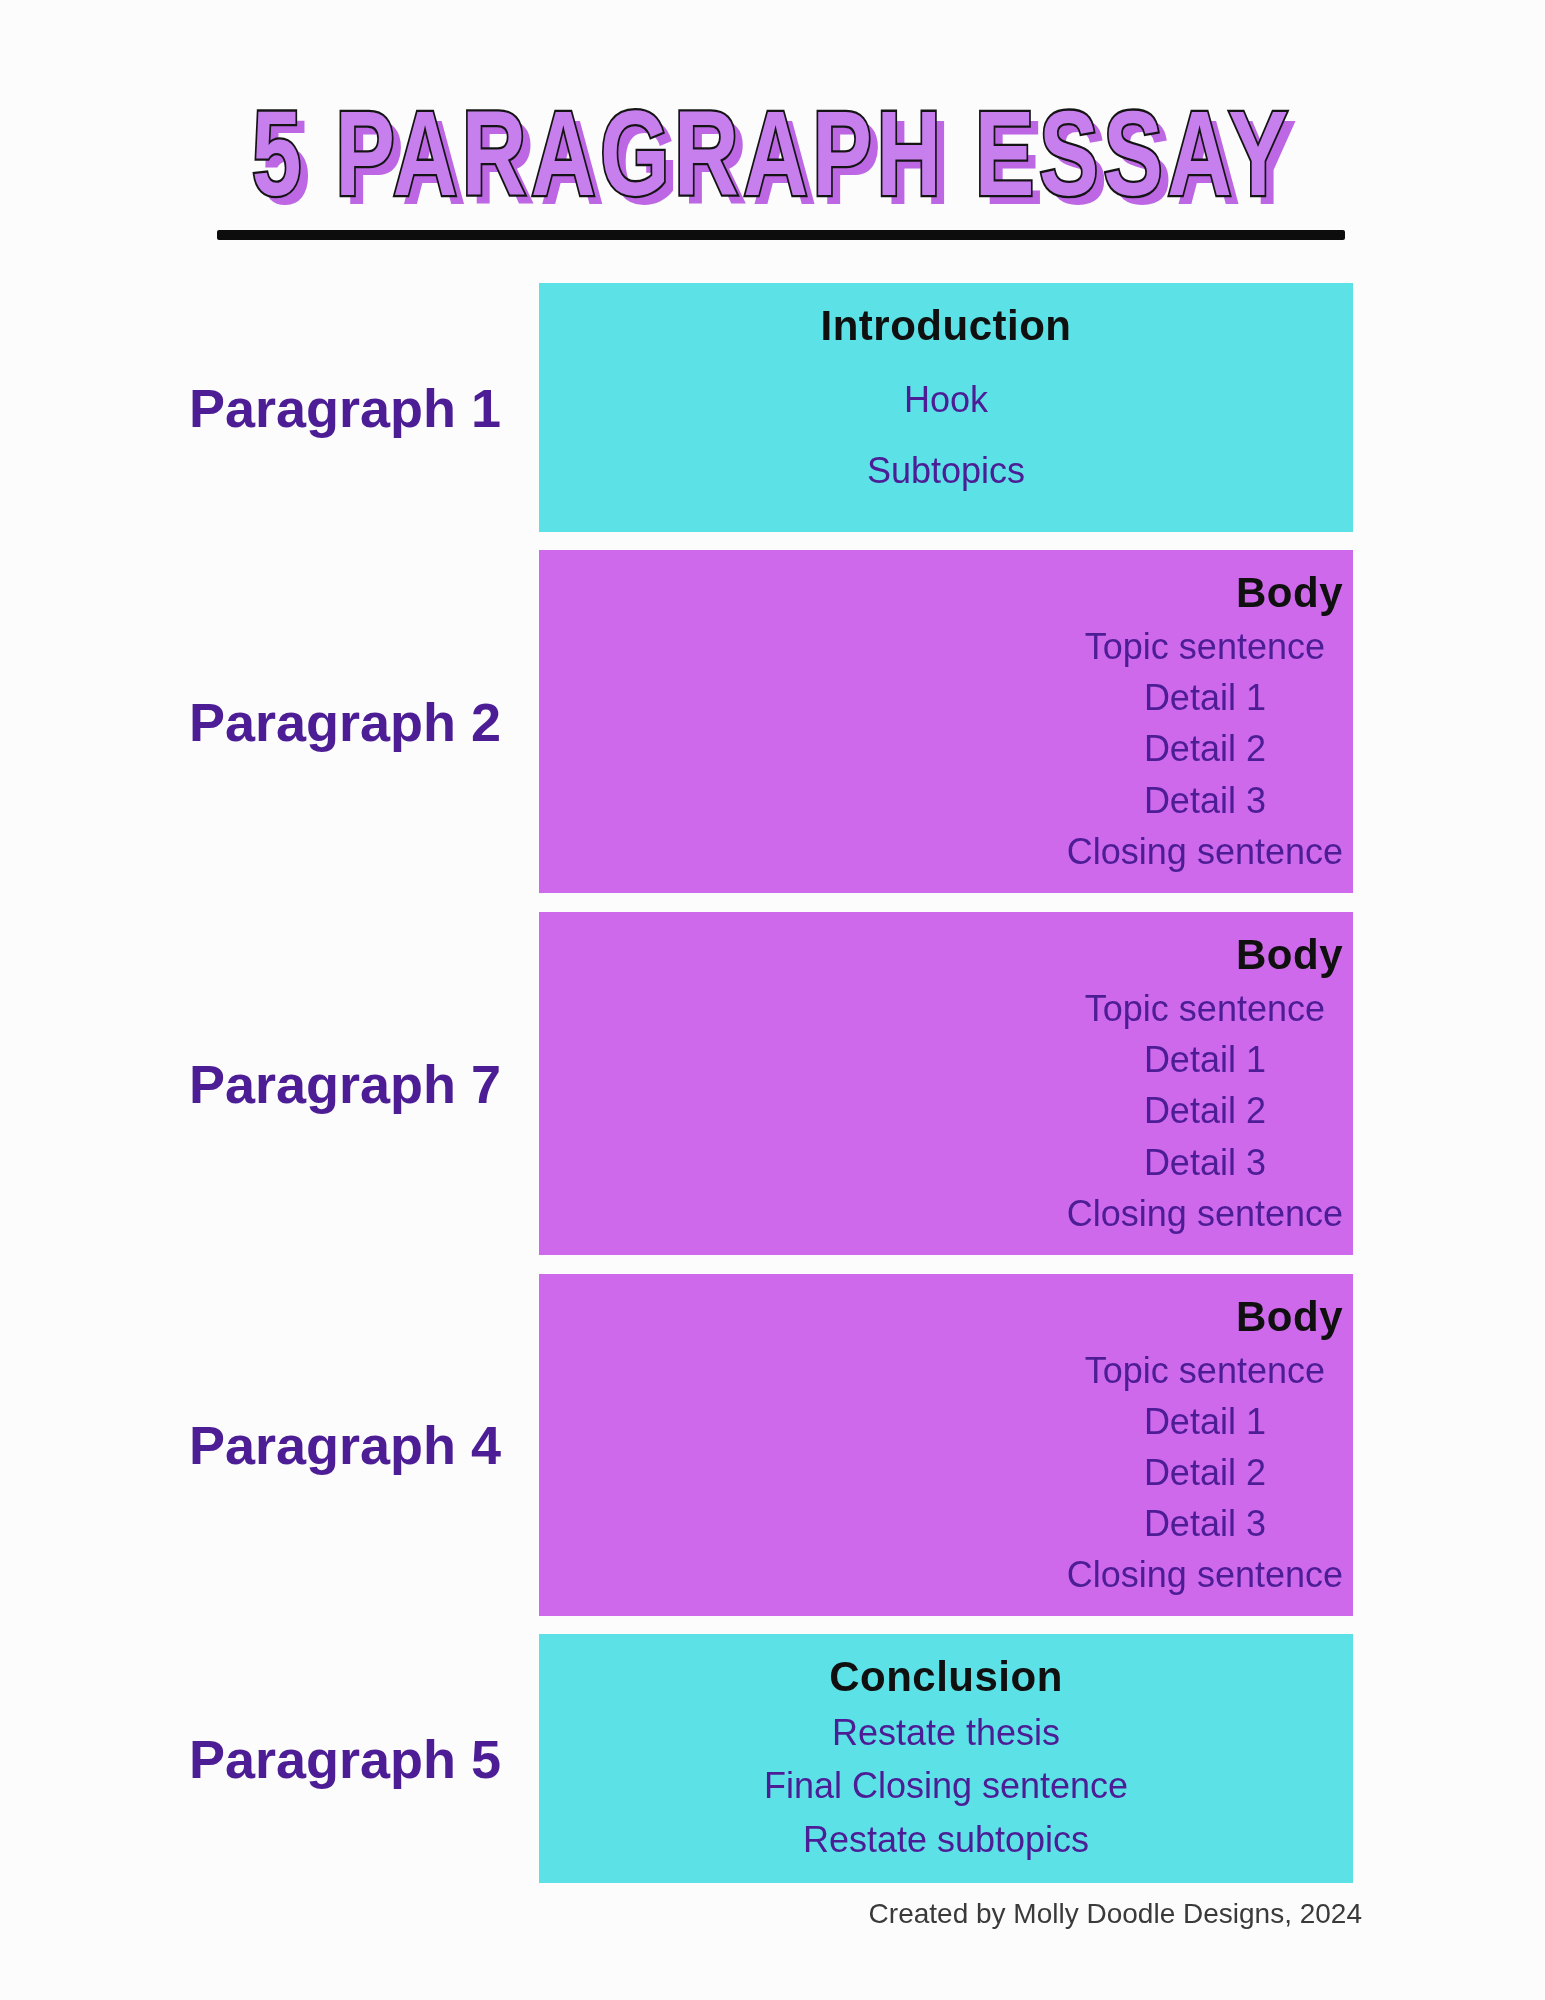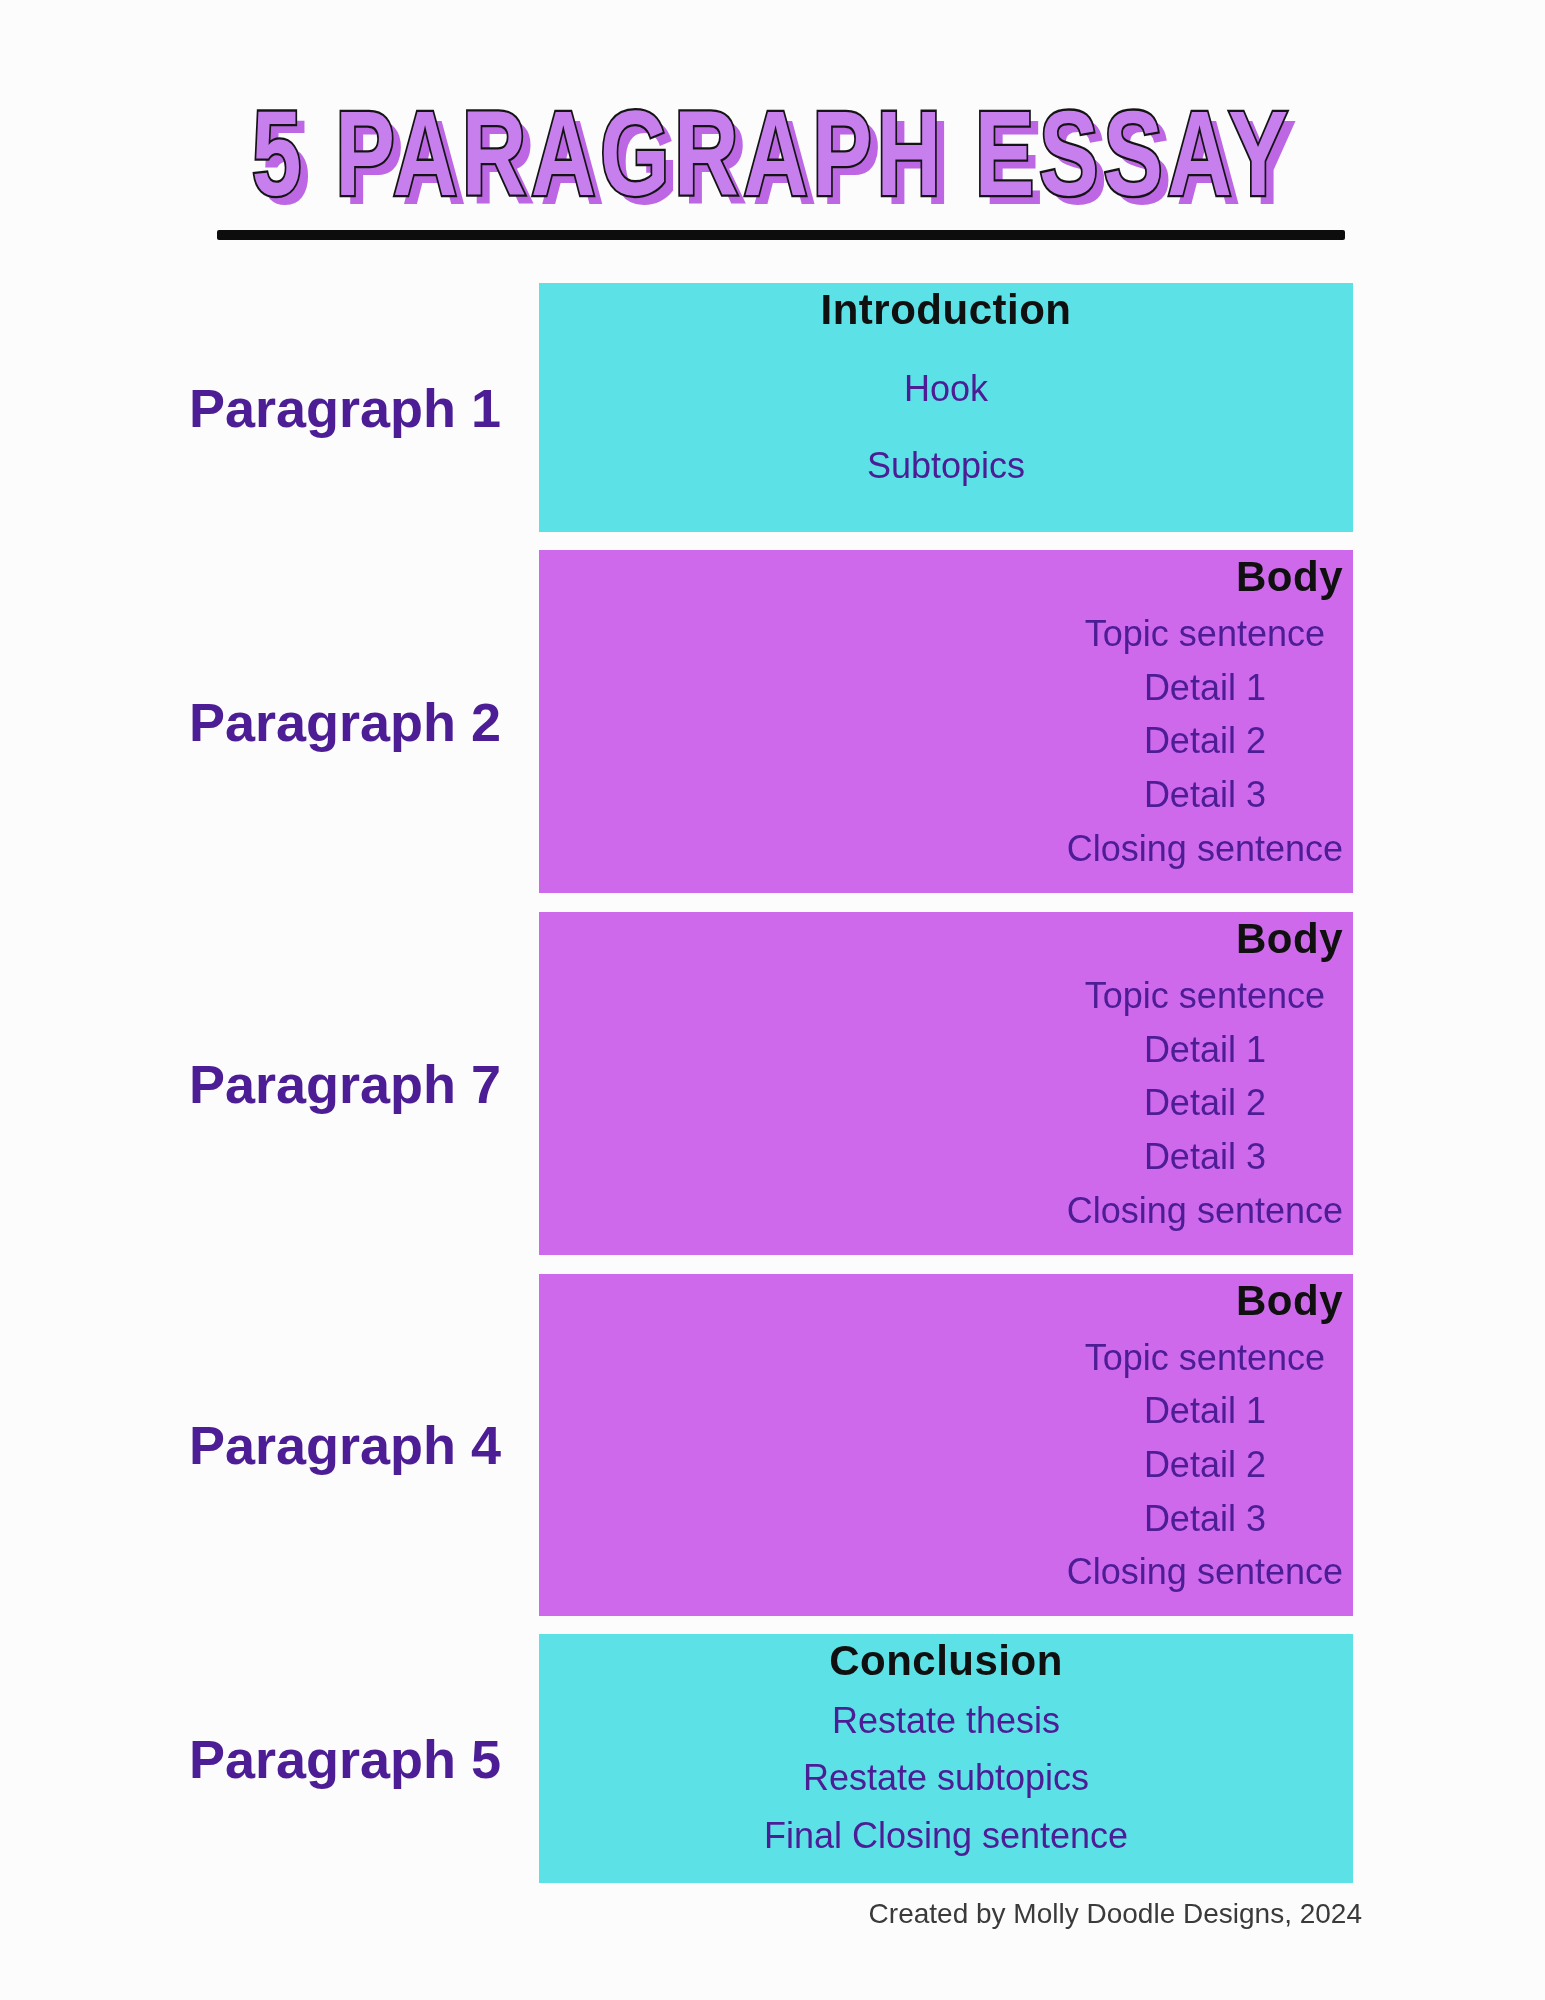--- a/index.html
+++ b/index.html
@@ -73,21 +73,21 @@
     white-space: nowrap;
   }
   .box {
     position: absolute;
     left: 539px;
     width: 814px;
     top: 0;
     height: 100%;
     display: flex;
     flex-direction: column;
-    padding: 0 10px 10px 10px;
+    padding: 16px 10px 10px 10px;
     box-sizing: border-box;
   }
   .box[data-color="cyan"]   { background: var(--box-cyan, #5CE1E6); }
   .box[data-color="purple"] { background: var(--box-purple, #CF69EC); align-items: flex-end; }
   .box-title {
     margin: 4px 0 0 0;
     text-align: center;
     font-size: 42px;
     line-height: 1.1;
     font-weight: 700;
@@ -182,21 +182,21 @@
         </div>
     </div>
   </section>
 
   <section class="row" style="top:1634px;height:249px">
     <div class="row-label">Paragraph 5</div>
     <div class="box" data-color="cyan">
       <h2 class="box-title">Conclusion</h2>
       <div class="box-items">
           <div class="box-item">Restate thesis</div>
+          <div class="box-item">Final Closing sentence</div>
           <div class="box-item">Restate subtopics</div>
-          <div class="box-item">Final Closing sentence</div>
         </div>
     </div>
   </section>
 
   <div class="footer-credit">Created by Molly Doodle Designs, 2024</div>
 
 </div>
 
 </body></html>

